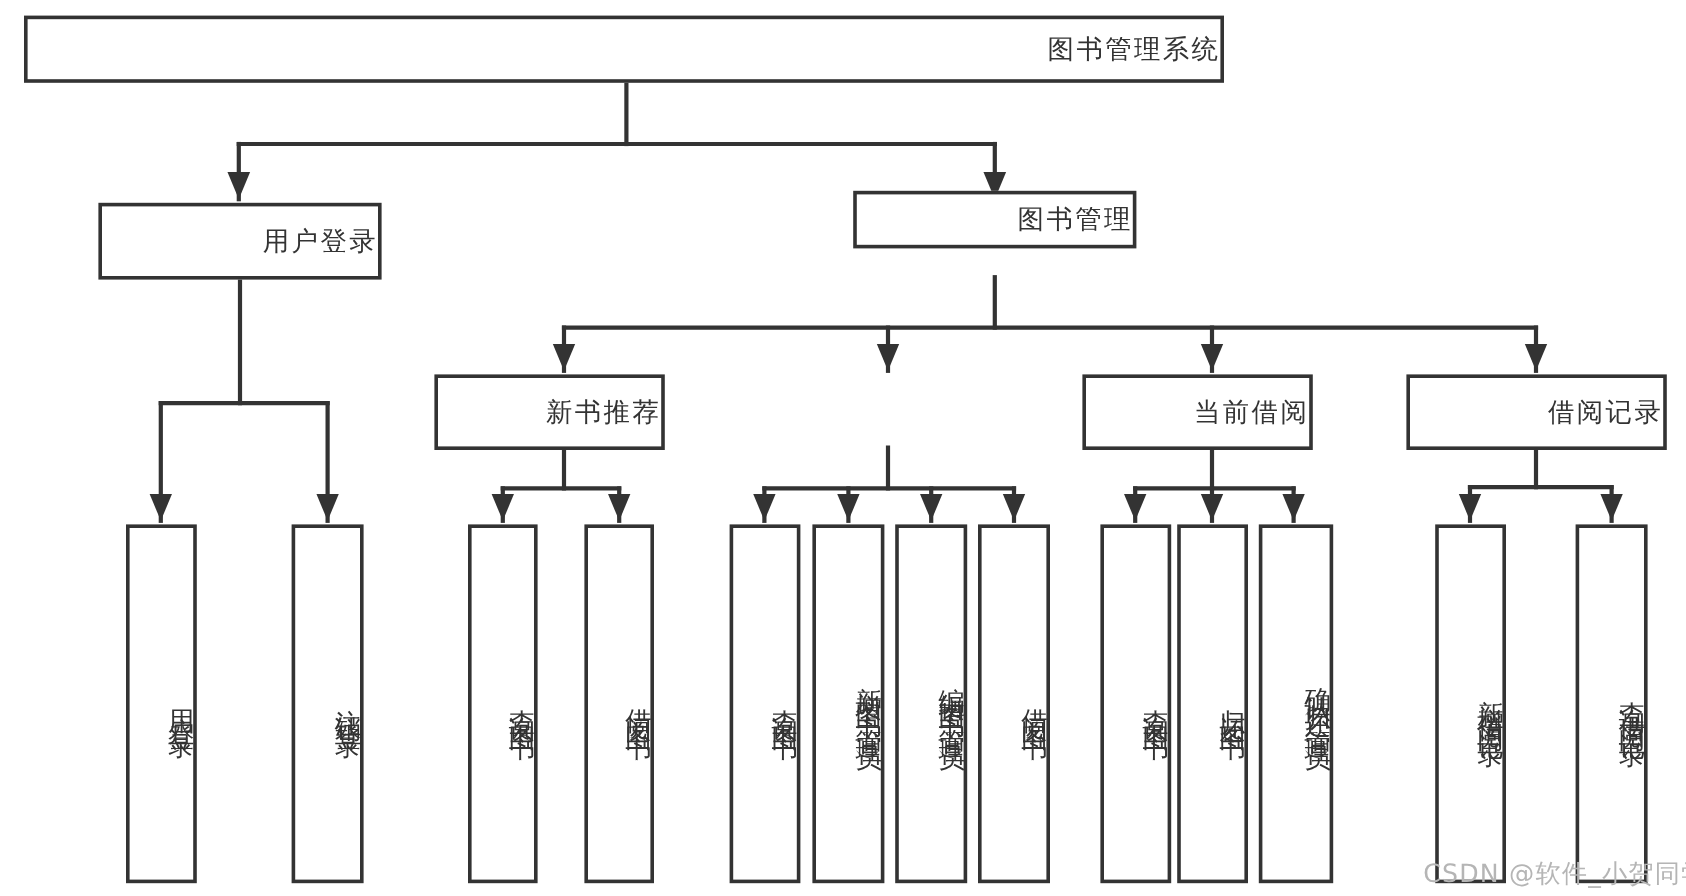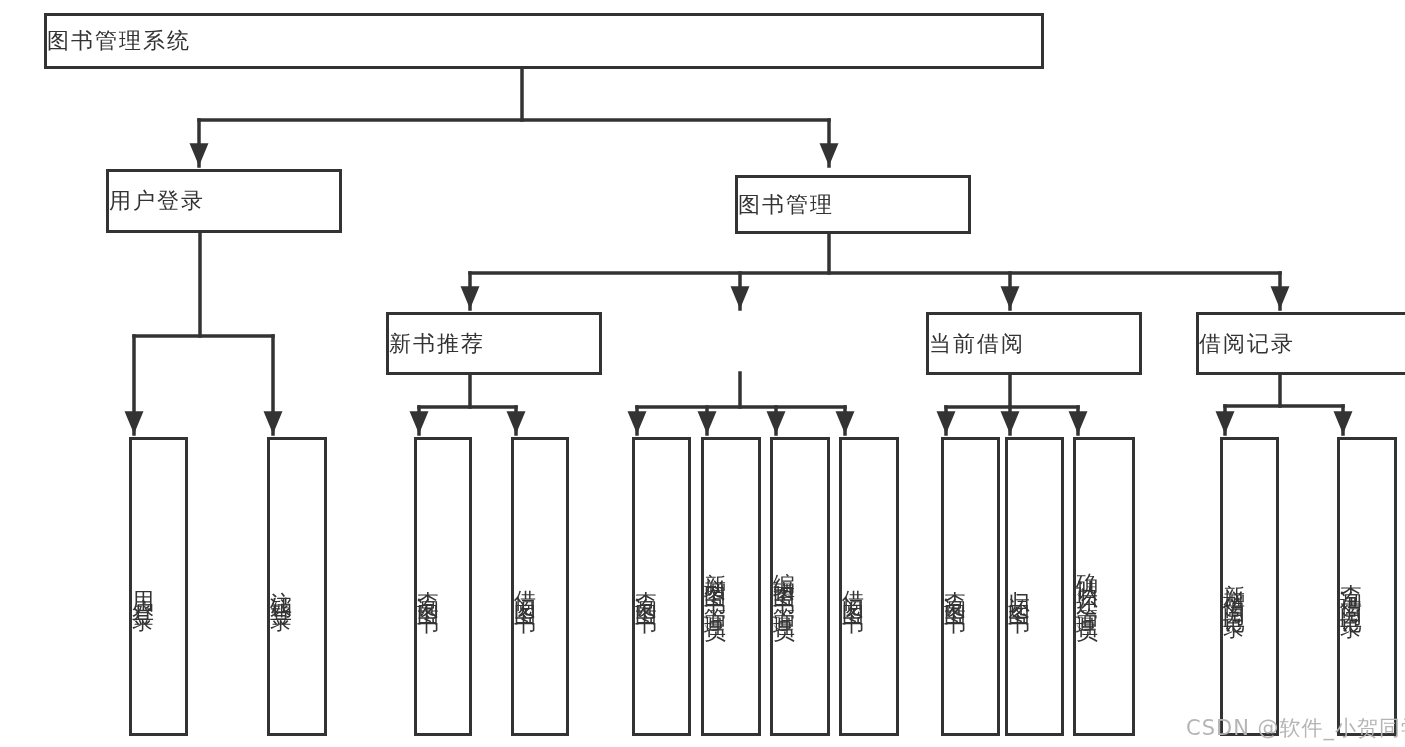--- a/index.html
+++ b/index.html
@@ -17,40 +17,39 @@
     width: 1405px; height: 747px;
     pointer-events: none;
   }
   .node {
     position: absolute;
     box-sizing: border-box;
     border: 3px solid #333333;
     background: #ffffff;
     display: flex;
     align-items: center;
-    justify-content: flex-start;
+    justify-content: flex-end;
     color: #333333;
-    margin-left: 24px;
   }
   .node-h .lbl {
     font-size: 22px;
     letter-spacing: 2px;
     white-space: nowrap;
   }
   .node-v .lbl {
     writing-mode: vertical-rl;
     text-orientation: mixed;
     font-size: 22px;
     letter-spacing: 7px;
     line-height: 1;
   }
   .root-box   { left: 20px;  top: 13px;  width: 1000px; height: 56px; }
   .l2-1       { left: 82px;  top: 169px; width: 236px;  height: 64px; }
-  .l2-2       { left: 711px; top: 175px; width: 236px;  height: 59px; }
-  .l3         { top: 312px; height: 63px; width: 216px; }
+  .l2-2       { left: 711px; top: 159px; width: 236px;  height: 48px; }
+  .l3         { top: 312px; height: 63px; width: 192px; }
   .l3-1 { left: 362px; }
   .l3-2 { left: 632px; }
   .l3-3 { left: 902px; }
   .l3-4 { left: 1172px; width: 217px; }
   .leaf { top: 437px; height: 299px; }
   .leaf-1  { left: 105px;  width: 59px; }
   .leaf-2  { left: 243px;  width: 60px; }
   .leaf-3  { left: 390px;  width: 58px; }
   .leaf-4  { left: 487px;  width: 58px; }
   .leaf-5  { left: 608px;  width: 59px; }

